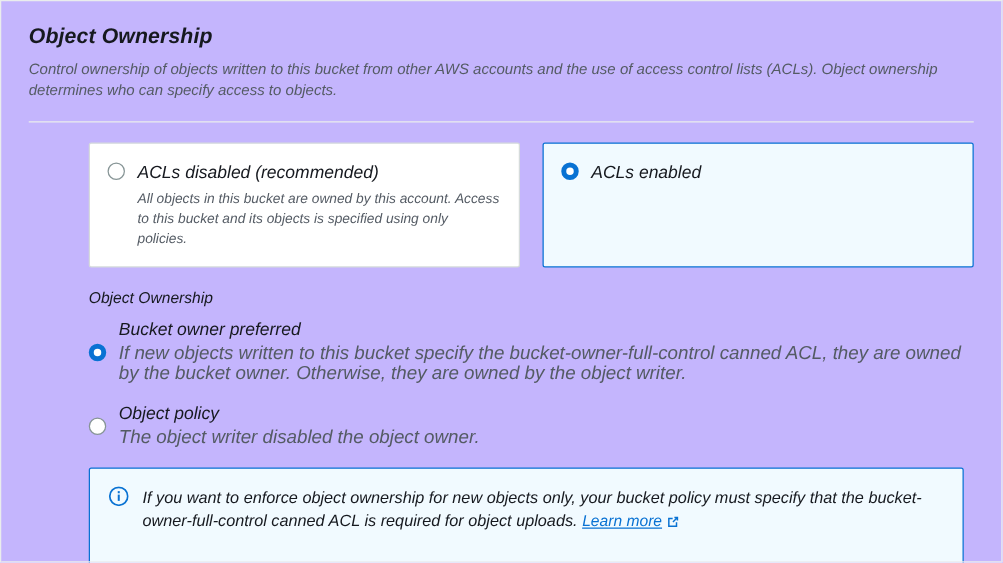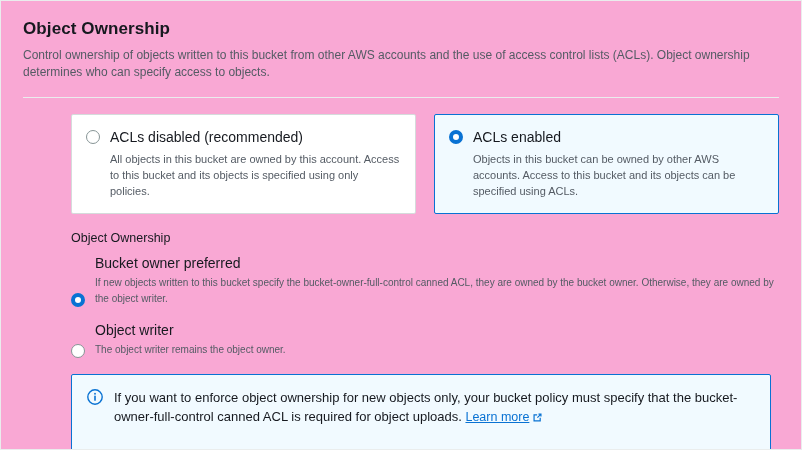--- a/index.html
+++ b/index.html
@@ -12,24 +12,25 @@
     background: #ffffff;
     font-family: "Liberation Sans", sans-serif;
     color: #16191f;
     overflow: hidden;
   }
   .panel {
     position: relative;
     width: 802px;
     height: 450px;
     box-sizing: border-box;
-    background: #f9a8d4;
+    background: #c4b5fd;
     border-top: 1px solid #eaeded;
     border-left: 1px solid #eaeded;
     border-right: 1px solid #eaeded;
+    font-style: italic;
   }
   .panel-header {
     padding: 18px 22px 0 22px;
   }
   .panel-title {
     font-size: 17px;
     font-weight: bold;
     color: #16191f;
     margin: 0 0 8px 0;
     letter-spacing: 0.1px;
@@ -97,37 +98,37 @@
     color: #545b64;
     line-height: 16px;
   }
   .section-label {
     font-size: 12.5px;
     color: #16191f;
     margin: 17px 0 9px 0;
   }
   .opt {
     display: flex;
-    align-items: flex-end;
+    align-items: center;
     gap: 10px;
     margin-bottom: 4px;
   }
   .opt .radio {
     margin-top: 3px;
   }
   .opt-text {
     flex: 1 1 auto;
   }
   .opt-label {
     font-size: 14px;
     color: #16191f;
     line-height: 18px;
   }
   .opt-sub {
-    font-size: 10px;
+    font-size: 15px;
     color: #545b64;
     line-height: 16px;
     margin-top: 3px;
     max-width: 700px;
   }
   .opt-spacer {
     height: 10px;
   }
   .alert {
     margin-top: 16px;
@@ -192,43 +193,42 @@
         <span class="tile-text">
           <span class="tile-label" style="display:block;">ACLs disabled (recommended)</span>
           <span class="tile-sub" style="display:block;">All objects in this bucket are owned by this account. Access to this bucket and its objects is specified using only policies.</span>
         </span>
       </div>
 
       <div class="tile selected">
         <span class="radio checked"></span>
         <span class="tile-text">
           <span class="tile-label" style="display:block;">ACLs enabled</span>
-          <span class="tile-sub" style="display:block;">Objects in this bucket can be owned by other AWS accounts. Access to this bucket and its objects can be specified using ACLs.</span>
         </span>
       </div>
 
     </div>
 
     <div class="section-label">Object Ownership</div>
 
     <div class="opt">
       <span class="radio checked"></span>
       <span class="opt-text">
         <span class="opt-label" style="display:block;">Bucket owner preferred</span>
         <span class="opt-sub" style="display:block;">If new objects written to this bucket specify the bucket-owner-full-control canned ACL, they are owned by the bucket owner. Otherwise, they are owned by the object writer.</span>
       </span>
     </div>
 
     <div class="opt-spacer"></div>
 
     <div class="opt">
       <span class="radio"></span>
       <span class="opt-text">
-        <span class="opt-label" style="display:block;">Object writer</span>
-        <span class="opt-sub" style="display:block;">The object writer remains the object owner.</span>
+        <span class="opt-label" style="display:block;">Object policy</span>
+        <span class="opt-sub" style="display:block;">The object writer disabled the object owner.</span>
       </span>
     </div>
 
     <div class="alert">
       <span class="info-icon">
         <svg width="16" height="16" viewBox="0 0 16 16" aria-hidden="true">
           <circle cx="8" cy="8" r="7.2" fill="none" stroke="#0972d3" stroke-width="1.4"></circle>
           <rect x="7.2" y="6.7" width="1.6" height="5" fill="#0972d3"></rect>
           <rect x="7.2" y="3.9" width="1.6" height="1.7" fill="#0972d3"></rect>
         </svg>

